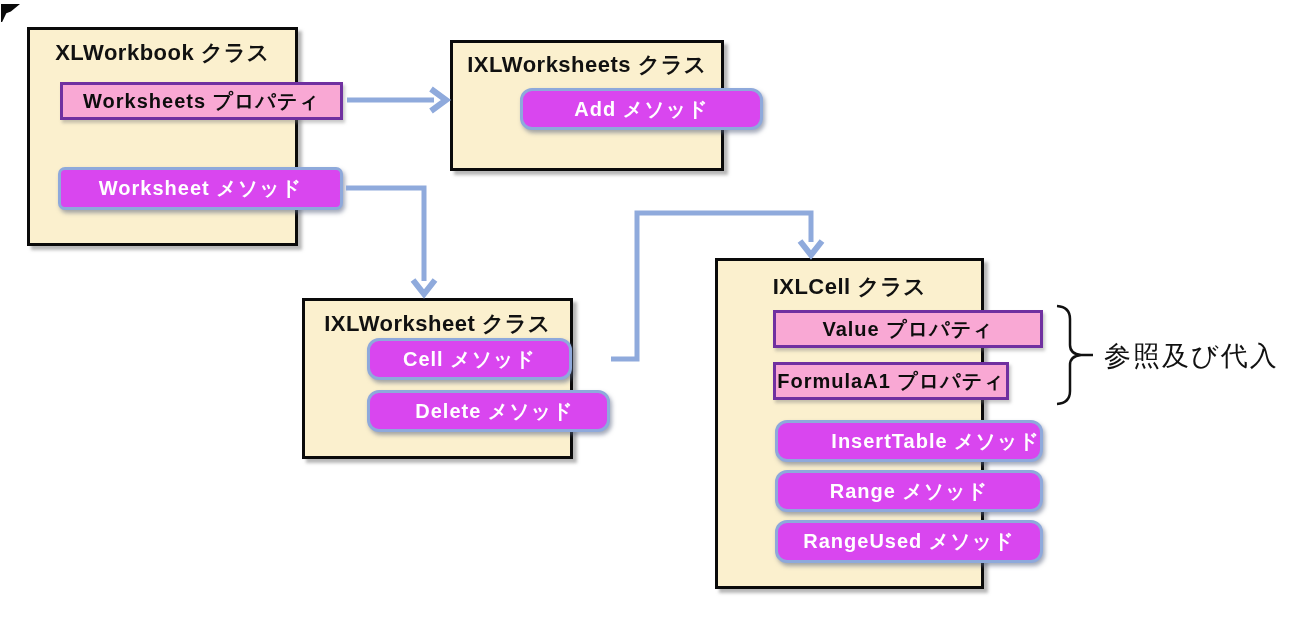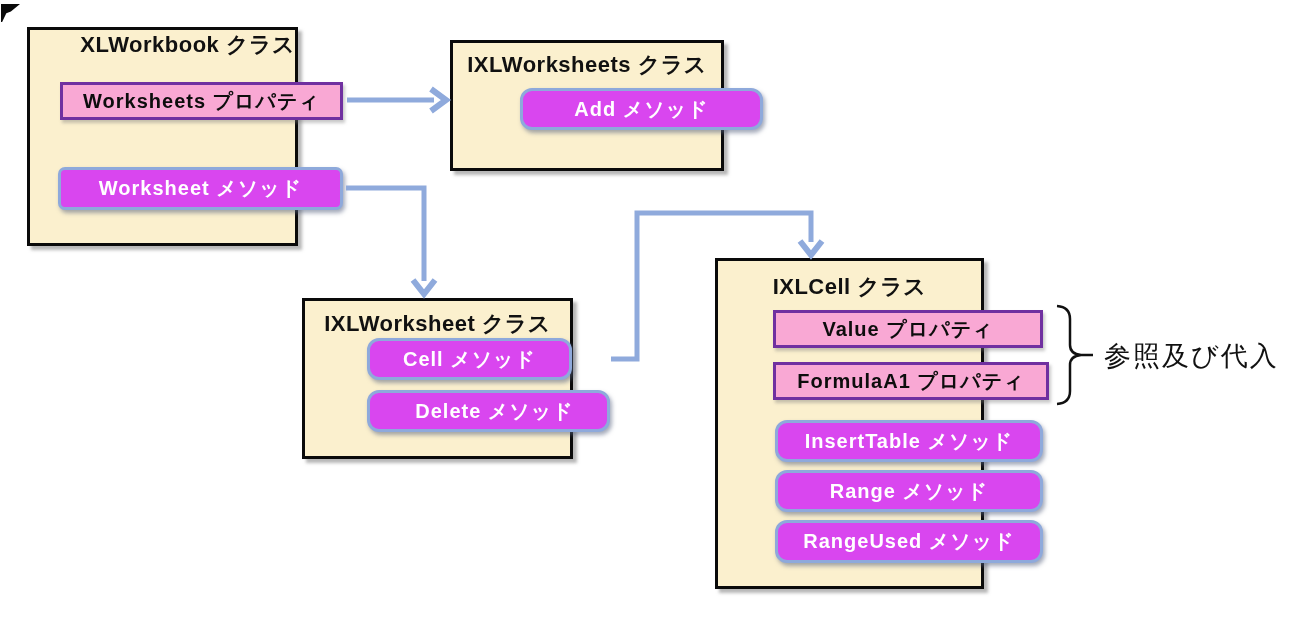--- a/index.html
+++ b/index.html
@@ -34,33 +34,33 @@
   }
   #corner-mark{
     position:absolute;left:1px;top:4px;width:19px;height:18px;background:#0a0a0a;
     clip-path:polygon(0 0,100% 0,52% 42%,28% 52%,6% 100%,0 100%);
   }
   
   #box-xlworkbook{left:27px;top:27px;width:265px;height:213px;}
   #box-ixlworksheets{left:450px;top:40px;width:268px;height:125px;}
   #box-ixlworksheet{left:302px;top:298px;width:265px;height:155px;}
   #box-ixlcell{left:715px;top:258px;width:263px;height:325px;}
-  #box-xlworkbook .box-title{top:0;font-size:22px;text-align:right;}
+  #box-xlworkbook .box-title{top:8px;font-size:22px;}
   #box-ixlworksheets .box-title{top:7px;font-size:22px;}
   #box-ixlworksheet .box-title{top:8px;font-size:22px;}
   #box-ixlcell .box-title{top:11px;font-size:22px;}
   
   #item-worksheets-prop{left:30px;top:52px;width:283px;height:38px;}
   #item-worksheet-method{left:28px;top:137px;width:285px;height:43px;border-radius:7px;}
   #item-add-method{left:67px;top:45px;width:243px;height:42px;}
   #item-cell-method{left:62px;top:37px;width:205px;height:42px;}
   #item-delete-method{left:62px;top:89px;width:243px;height:42px;padding-left:12px;}
   #item-value-prop{left:55px;top:49px;width:270px;height:38px;}
-  #item-formulaa1-prop{left:55px;top:101px;width:276px;height:38px;}
-  #item-inserttable-method{left:57px;top:159px;width:268px;height:42px;}
+  #item-formulaa1-prop{left:55px;top:101px;width:236px;height:38px;}
+  #item-inserttable-method{left:57px;top:159px;width:268px;height:42px;justify-content:flex-end;}
   #item-range-method{left:57px;top:209px;width:268px;height:42px;}
   #item-rangeused-method{left:57px;top:259px;width:268px;height:43px;}
 </style>
 </head>
 <body>
 
 <div id="canvas">
 
   <div id="corner-mark"></div>
 

